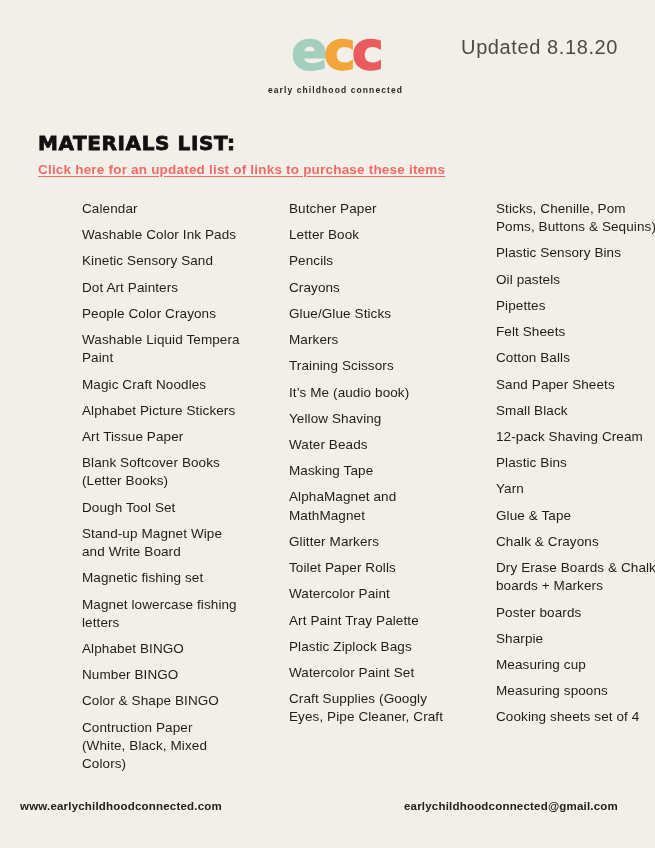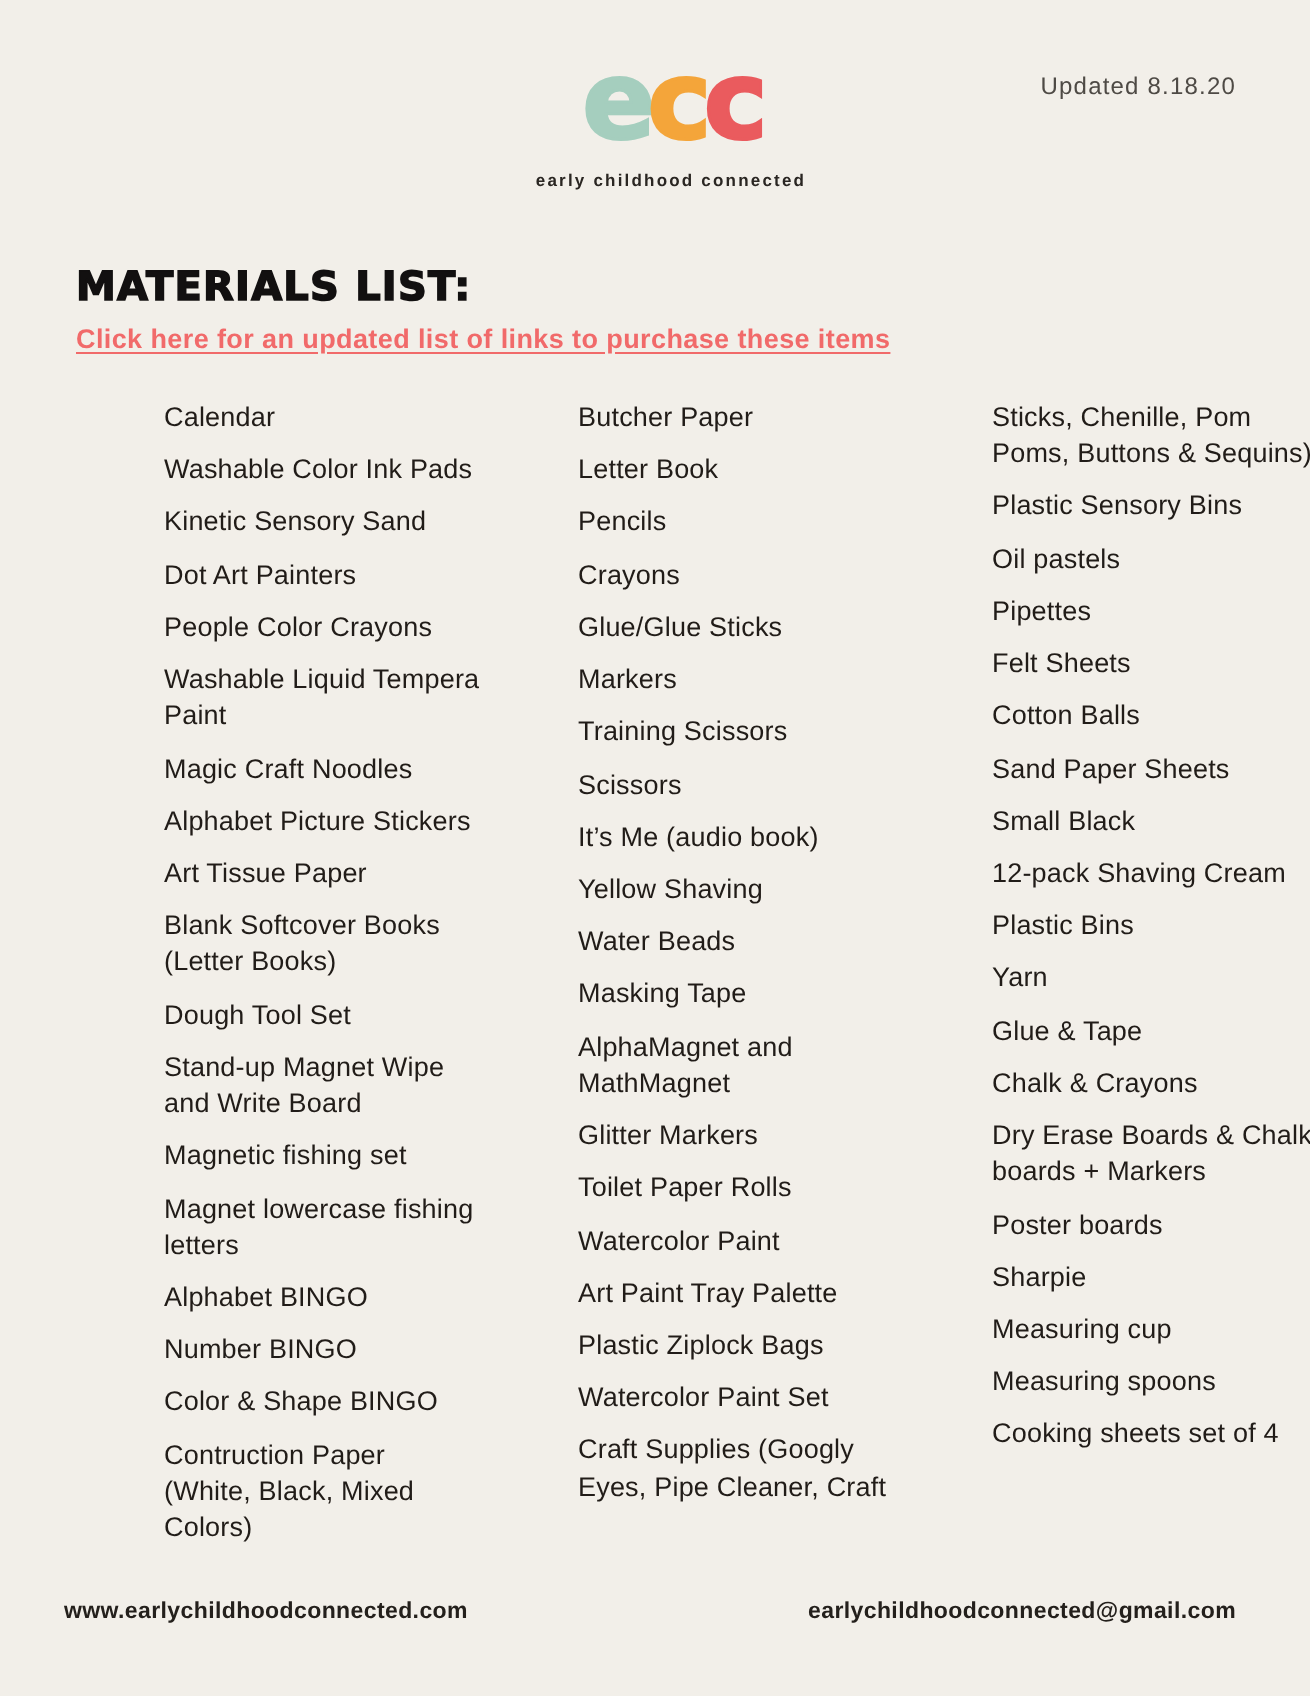--- a/index.html
+++ b/index.html
@@ -35,21 +35,21 @@
     font-size: 8.5px;
     font-weight: 700;
     letter-spacing: 1.1px;
     color: #2a2622;
     white-space: nowrap;
   }
   .updated {
     position: absolute;
     top: 36px;
     right: 37px;
-    font-size: 12px;
+    font-size: 20px;
     letter-spacing: 0.6px;
     color: #4e4a45;
   }
 
   
   .title {
     position: absolute;
     top: 131px;
     left: 38px;
     font-family: "DejaVu Sans", sans-serif;
@@ -87,21 +87,21 @@
     line-height: 1.35;
     letter-spacing: 0.1px;
     margin-bottom: 8px;
     white-space: pre-line;
     color: #211c18;
   }
 
   
   .footer {
     position: absolute;
-    left: 32px;
+    left: 20px;
     right: 37px;
     top: 800px;
     display: flex;
     justify-content: space-between;
     font-size: 11.5px;
     font-weight: 600;
     letter-spacing: 0.2px;
     color: #24201c;
   }
 </style>
@@ -177,21 +177,20 @@
         <div class="item">Pencils</div>
 
         <div class="item">Crayons</div>
 
         <div class="item">Glue/Glue Sticks</div>
 
         <div class="item">Markers</div>
 
         <div class="item">Training Scissors</div>
 
-        <div class="item">Scissors</div>
 
         <div class="item">It’s Me (audio book)</div>
 
         <div class="item">Yellow Shaving</div>
 
         <div class="item">Water Beads</div>
 
         <div class="item">Masking Tape</div>
 
         <div class="item">AlphaMagnet and

